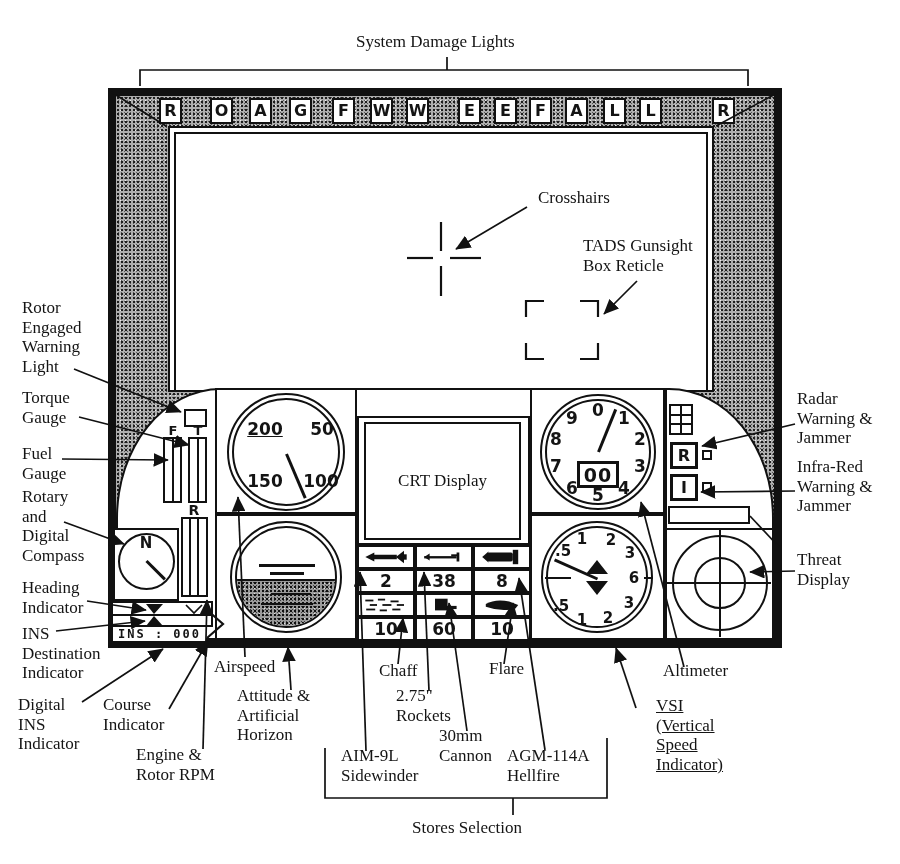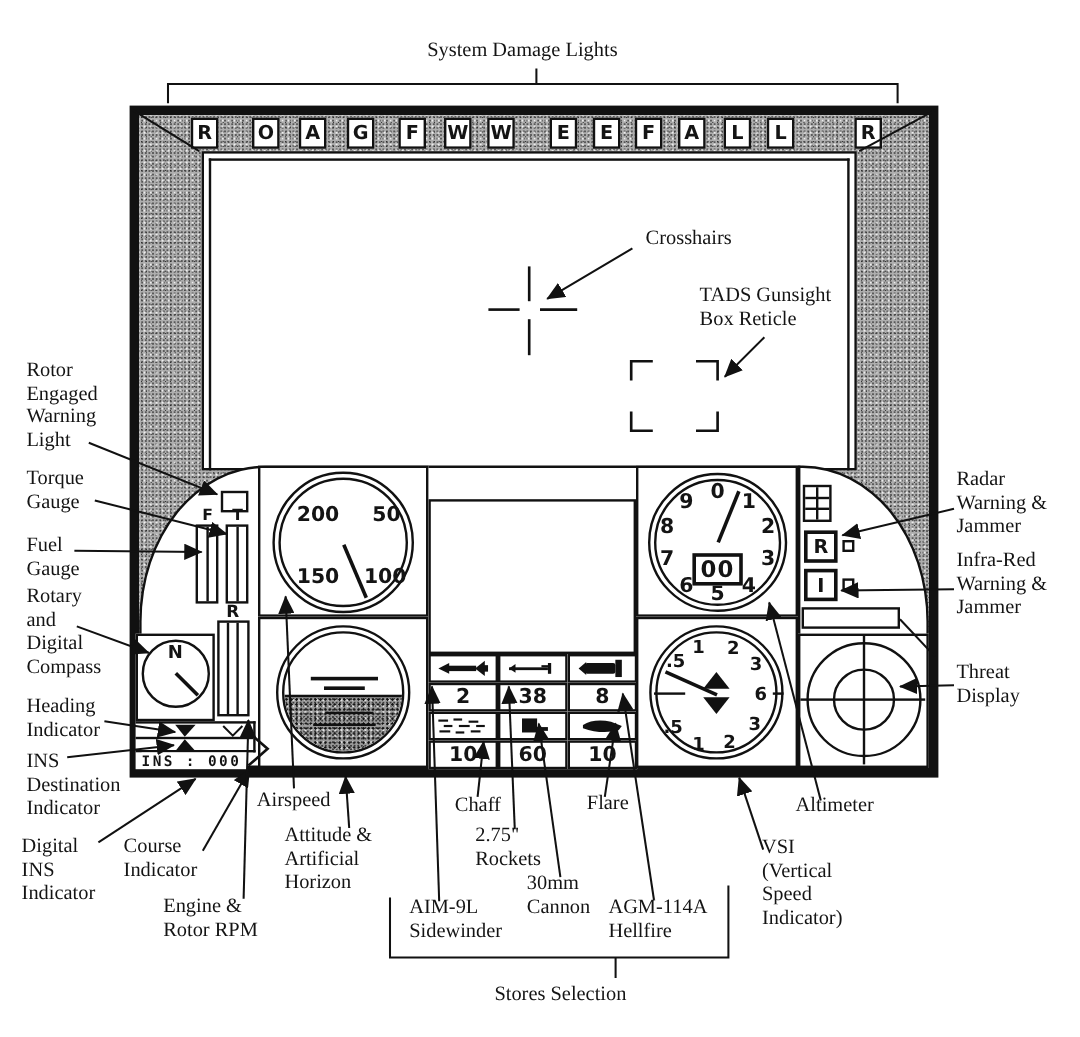--- a/index.html
+++ b/index.html
@@ -91,39 +91,42 @@
     <div style="position:absolute;left:0;top:11px;width:100%;height:1.5px;background:#111;"></div>
   </div>
   <div class="abs" style="left:113px;top:627px;width:93px;height:14px;background:#fff;z-index:3;
               font:bold 12px/14px 'DejaVu Sans Mono',monospace;letter-spacing:2px;text-align:center;">
     <span>INS : 000</span>
   </div>
 
   <div class="box nobg" style="left:215px;top:388px;width:142px;height:126px;z-index:3;background:#fff;"></div>
   <div class="circle" style="left:227px;top:393px;width:118px;height:118px;"></div>
   <div class="ring" style="left:232px;top:398px;width:108px;height:108px;"></div>
-  <span class="num" style="left:265px;top:429px;">200</span>
+  <span class="num" style="left:265px;top:429px;text-decoration:underline;">200</span>
   <span class="num" style="left:322px;top:429px;">50</span>
   <span class="num" style="left:265px;top:481px;">150</span>
   <span class="num" style="left:321px;top:481px;">100</span>
   <div class="needle" style="left:285px;top:454px;height:48px;transform:rotate(-23deg);transform-origin:top center;"></div>
 
   <div class="box nobg" style="left:215px;top:514px;width:142px;height:126px;z-index:3;background:#fff;"></div>
   <div class="circle" style="left:230px;top:521px;width:112px;height:112px;"></div>
   <div class="abs" style="left:235px;top:526px;width:102px;height:102px;border:2px solid #111;border-radius:50%;
               box-sizing:border-box;overflow:hidden;background:#fff;z-index:3;">
     <div style="position:absolute;left:22px;top:36px;width:56px;height:3px;background:#111;"></div>
     <div style="position:absolute;left:33px;top:44px;width:34px;height:3px;background:#111;"></div>
     <div class="stipdark" style="position:absolute;left:0;top:51px;width:102px;height:51px;border-top:2.5px solid #111;box-sizing:border-box;">
       <div style="position:absolute;left:34px;top:12px;width:40px;height:2px;background:#111;"></div>
       <div style="position:absolute;left:24px;top:22px;width:52px;height:2px;background:#111;"></div>
     </div>
   </div>
 
   <div class="box nobg" style="left:357px;top:416px;width:173px;height:129px;background:#fff;z-index:3;"></div>
+  <div class="box" style="left:364px;top:422px;width:157px;height:118px;z-index:3;display:flex;align-items:center;justify-content:center;">
+    <span style="font:17px 'Liberation Serif',serif;">CRT Display</span>
+  </div>
 
   <div class="cell" style="left:357px;top:545px;width:58px;height:24px;">
     <svg width="50" height="18" viewBox="0 0 52 20">
       <polygon points="3,10 13,5 13,15" fill="#111"></polygon>
         <rect x="12" y="7.5" width="26" height="5" fill="#111"></rect>
       <polygon points="37,10 46,3 46,17" fill="#111"></polygon>
         <rect x="45" y="7" width="4" height="6" fill="#111"></rect>
     </svg>
   </div>
   <div class="cell" style="left:415px;top:545px;width:58px;height:24px;">
@@ -281,21 +284,21 @@
   <div class="lbl" style="left:396px;top:686px;">2.75"
 Rockets</div>
   <div class="lbl" style="left:439px;top:726px;">30mm
 Cannon</div>
   <div class="lbl" style="left:341px;top:746px;">AIM-9L
 Sidewinder</div>
   <div class="lbl" style="left:489px;top:659px;">Flare</div>
   <div class="lbl" style="left:507px;top:746px;">AGM-114A
 Hellfire</div>
   <div class="lbl" style="left:412px;top:818px;">Stores Selection</div>
-  <div class="lbl" style="left:635px;top:696px;">VSI
+  <div class="lbl" style="left:656px;top:696px;text-decoration:underline;">VSI
 (Vertical
 Speed
 Indicator)</div>
   <div class="lbl" style="left:663px;top:661px;">Altimeter</div>
   <div class="lbl" style="left:797px;top:550px;">Threat
 Display</div>
   <div class="lbl" style="left:797px;top:389px;">Radar
 Warning &amp;
 Jammer</div>
   <div class="lbl" style="left:797px;top:457px;">Infra-Red

